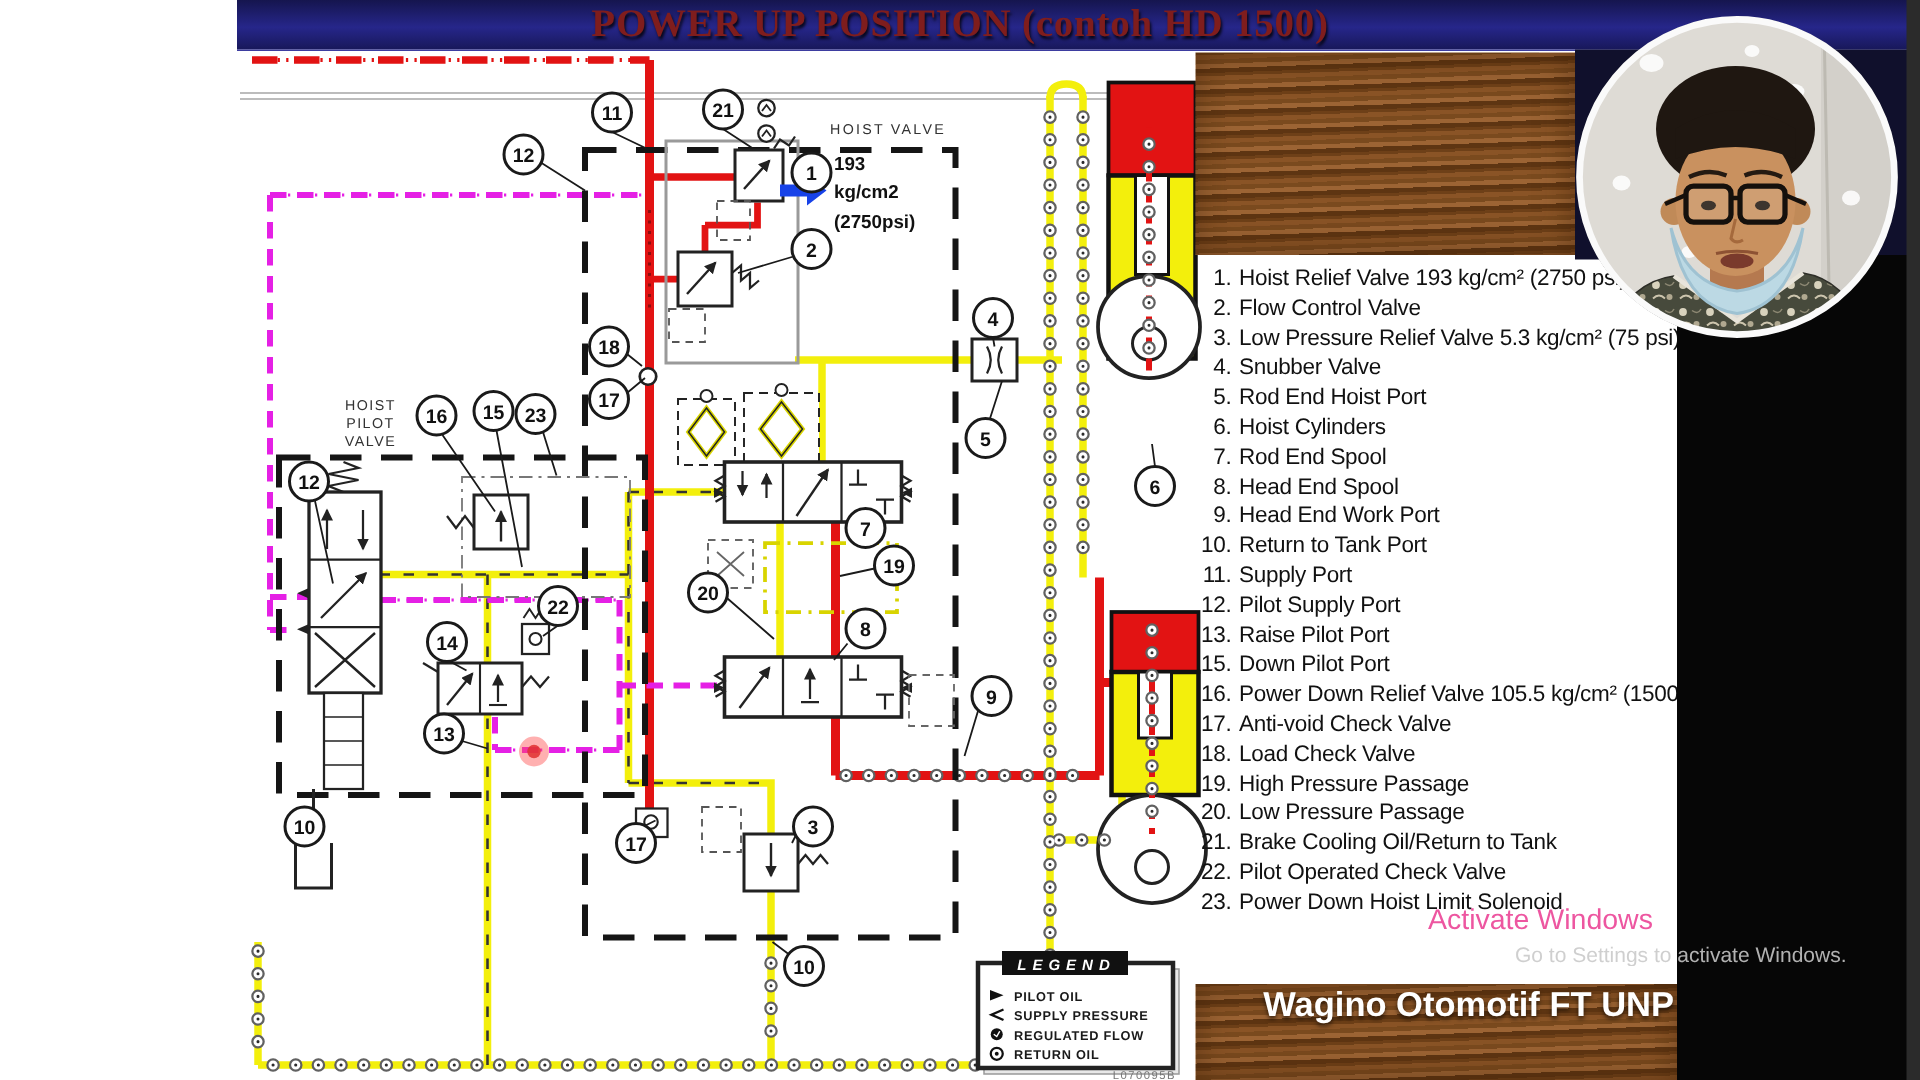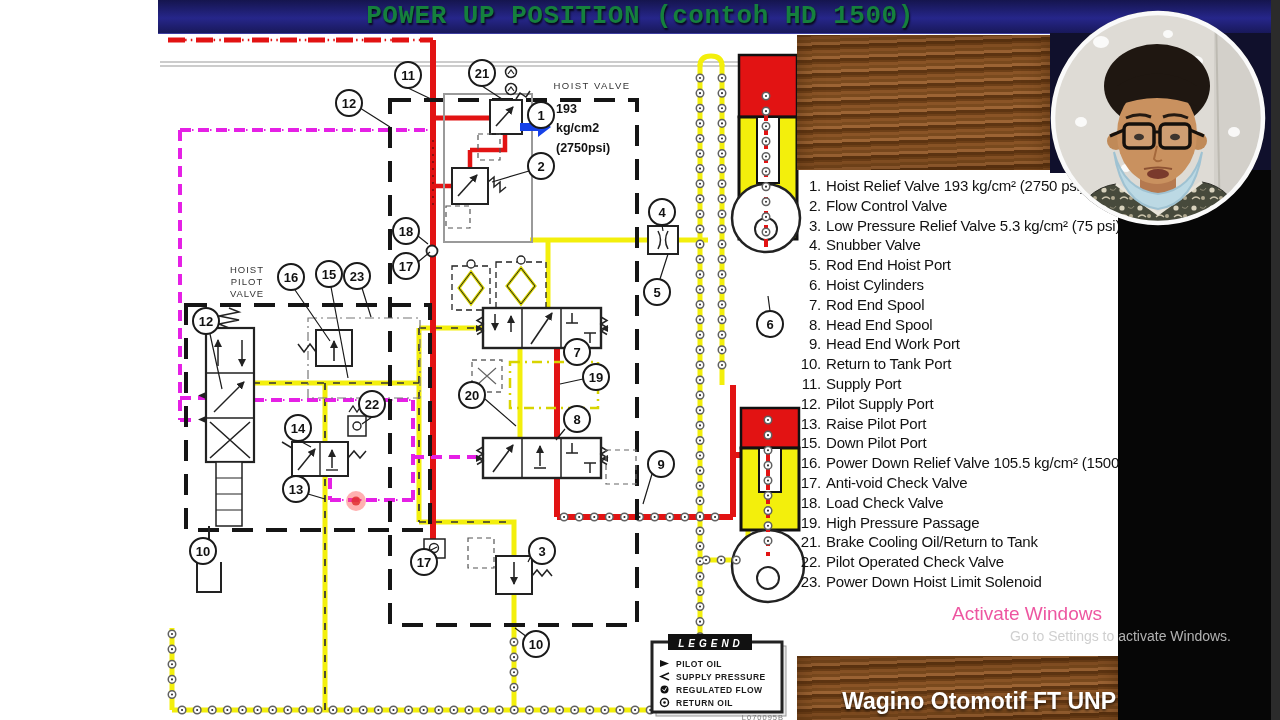--- a/index.html
+++ b/index.html
@@ -4,34 +4,34 @@
 <style>
   html,body{margin:0;padding:0;background:#888;}
   .stage{position:relative;width:1280px;height:720px;background:#ffffff;overflow:hidden;
          font-family:"Liberation Sans",sans-serif;}
   .abs{position:absolute;}
   
   .titlebar{left:158px;top:0;width:1122px;height:33px;
     background:linear-gradient(180deg,#15154e 0%,#26268a 55%,#18185a 100%);
     border-bottom:1px solid #3d3da0;z-index:2;}
   .titletext{left:0;top:0;width:1280px;height:33px;z-index:3;text-align:center;
-    font-family:Liberation Mono, monospace;font-weight:bold;font-size:26px;line-height:32px;
-    color:#15803d;text-shadow:1px 2px 2px rgba(0,0,0,.8);letter-spacing:.5px;}
+    font-family:Liberation Serif, serif;font-weight:bold;font-size:26px;line-height:32px;
+    color:#7f1d1d;text-shadow:1px 2px 2px rgba(0,0,0,.8);letter-spacing:.5px;}
   
   .diagram{left:0;top:0;z-index:4;}
   svg text{font-family:"Liberation Sans",sans-serif;}
   .co{font-size:13px;font-weight:600;text-anchor:middle;fill:#111;}
   .lbl{fill:#333;}
   
   .wood{background:
     repeating-linear-gradient(178deg,#6e4018 0 2px,#8a5426 2px 5px,#7a4a1e 5px 8px,#9c6434 8px 11px,#5e3512 11px 14px);
     box-shadow:inset 0 0 25px rgba(60,30,5,.55);}
   .woodtop{left:797px;top:35px;width:253px;height:135px;z-index:5;}
   .woodbottom{left:797px;top:656px;width:323px;height:64px;z-index:6;
-    display:flex;align-items:flex-end;justify-content:flex-end;}
+    display:flex;justify-content:flex-end;}
   .brand{font-weight:bold;font-size:23px;color:#fff;padding:0 4px 5px 0;
     text-shadow:0 2px 3px rgba(0,0,0,.6);white-space:nowrap;}
   
   .plist{left:795px;top:176px;width:330px;height:458px;overflow:hidden;z-index:5;color:#111;}
   .plrow{display:flex;height:19.8px;line-height:19.8px;font-size:15px;letter-spacing:-.2px;white-space:nowrap;}
   .plnum{width:26px;text-align:right;flex:0 0 26px;}
   .pltext{padding-left:5px;}
   
   .camback{left:1050px;top:33px;width:230px;height:140px;background:#10102c;z-index:6;}
   .blackmain{left:1118px;top:170px;width:162px;height:550px;background:#060606;z-index:7;}
@@ -417,20 +417,24 @@
       </div>
       <div class="plrow">
         <span class="plnum">18.</span>
         <span class="pltext">Load Check Valve</span>
       </div>
       <div class="plrow">
         <span class="plnum">19.</span>
         <span class="pltext">High Pressure Passage</span>
       </div>
       <div class="plrow">
+        <span class="plnum">20.</span>
+        <span class="pltext">Low Pressure Passage</span>
+      </div>
+      <div class="plrow">
         <span class="plnum">21.</span>
         <span class="pltext">Brake Cooling Oil/Return to Tank</span>
       </div>
       <div class="plrow">
         <span class="plnum">22.</span>
         <span class="pltext">Pilot Operated Check Valve</span>
       </div>
       <div class="plrow">
         <span class="plnum">23.</span>
         <span class="pltext">Power Down Hoist Limit Solenoid</span>

